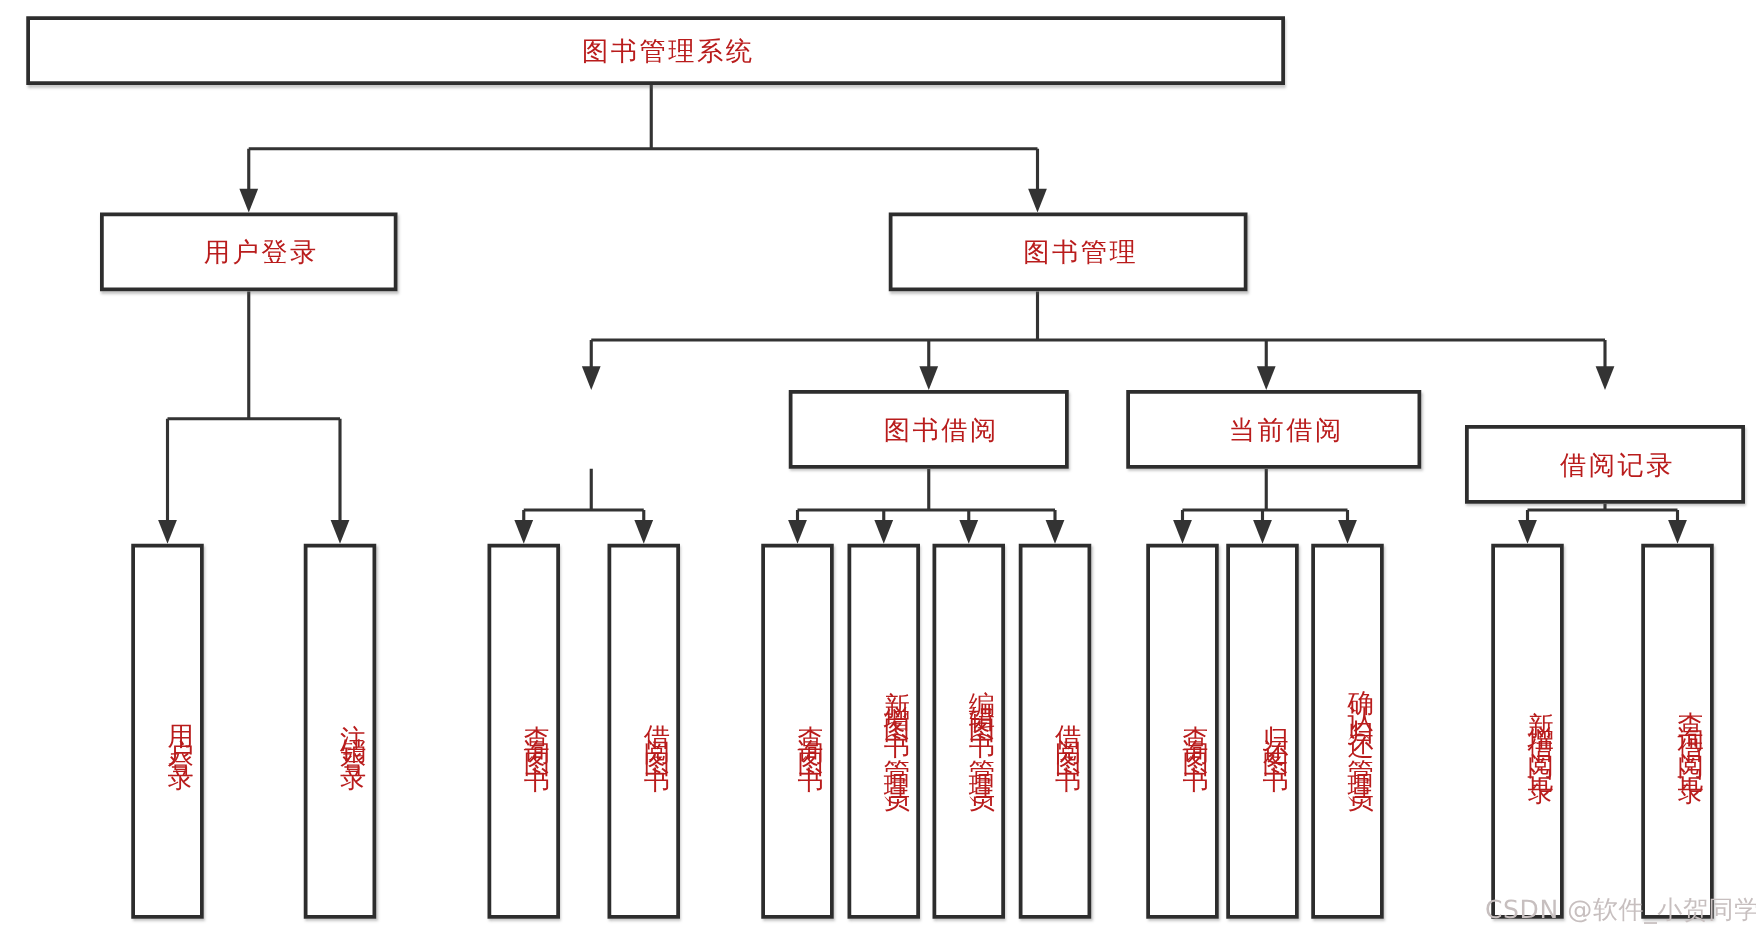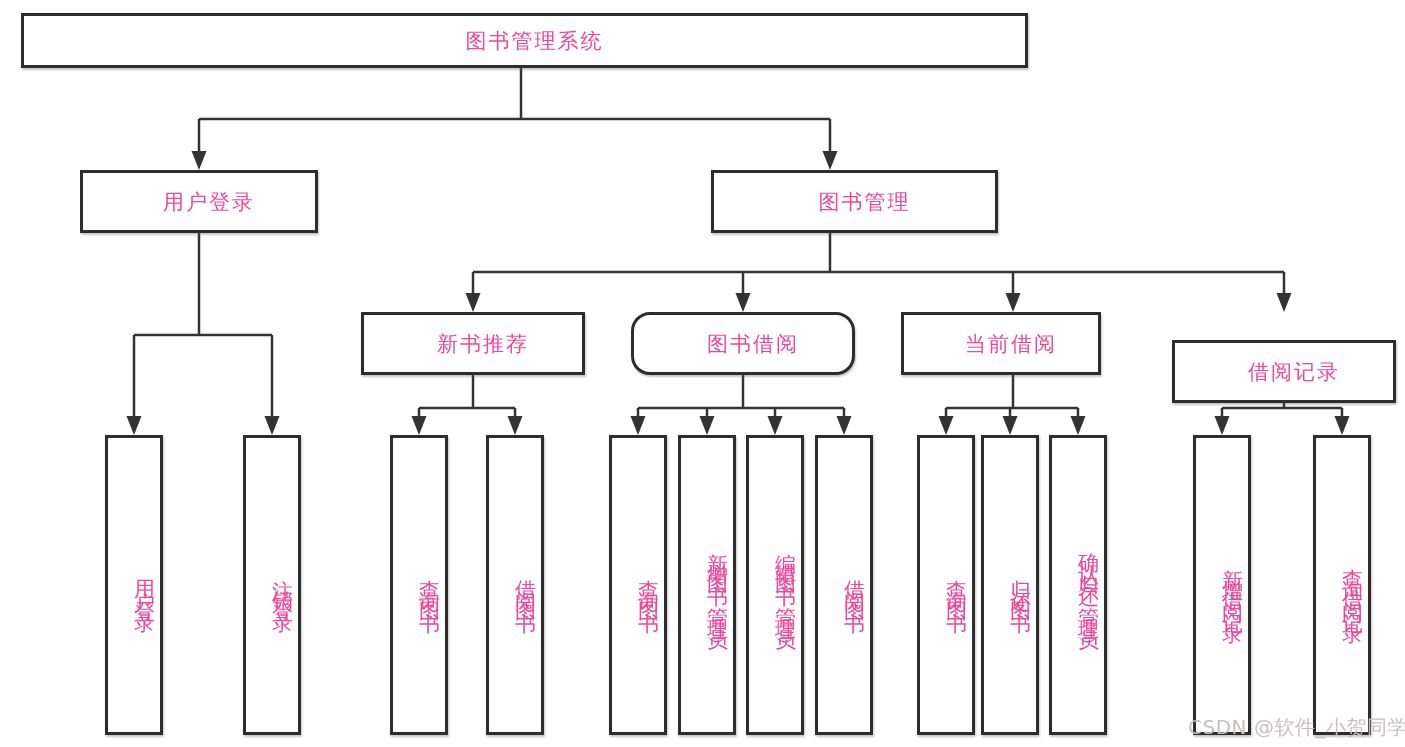--- a/index.html
+++ b/index.html
@@ -14,21 +14,21 @@
   svg.connectors {
     position: absolute;
     left: 0; top: 0;
     z-index: 1;
   }
   .node {
     position: absolute;
     box-sizing: border-box;
     background: #ffffff;
     border: 3px solid #2d2d2d;
-    color: #ec4899;
+    color: #b91c1c;
     display: flex;
     align-items: center;
     justify-content: center;
     z-index: 2;
     box-shadow: 1px 2px 2px rgba(90,90,90,0.35);
     padding-left: 20px;
   }
   .h-node { font-size: 21px; letter-spacing: 2px; }
   .v-node span {
     writing-mode: vertical-rl;
@@ -36,22 +36,22 @@
     font-size: 21px;
     letter-spacing: 11px;
     line-height: 1;
     white-space: nowrap;
   }
   
   .n-root   { left: 21px;  top: 13px;  width: 1007px; height: 55px; }
   .n-ul     { left: 80px;  top: 170px; width: 238px;  height: 63px; }
   .n-bm     { left: 711px; top: 170px; width: 287px;  height: 63px; }
   .n-l3a    { left: 361px; top: 312px; width: 224px;  height: 63px; }
-  .n-l3b    { left: 631px; top: 312px; width: 224px;  height: 63px; border-radius: 19px; }
-  .n-l3c    { left: 901px; top: 312px; width: 200px;  height: 63px; }
+  .n-l3b    { left: 631px; top: 312px; width: 224px;  height: 63px; }
+  .n-l3c    { left: 901px; top: 312px; width: 236px;  height: 63px; }
   .n-l3d    { left: 1172px;top: 312px; width: 224px;  height: 63px; margin-top: 28px; }
   .leaf     { top: 435px; width: 58px; height: 300px; }
   .x105 { left: 105px; }  .x243 { left: 243px; }
   .x390 { left: 390px; }  .x486 { left: 486px; }
   .x609 { left: 609px; }  .x678 { left: 678px; }
   .x746 { left: 746px; }  .x815 { left: 815px; }
   .x917 { left: 917px; }  .x981 { left: 981px; }
   .x1049 { left: 1049px; }
   .x1193 { left: 1193px; } .x1313 { left: 1313px; }
   .watermark {
@@ -115,23 +115,20 @@
     <span>图书管理系统</span>
   </div>
 
   <div class="node h-node n-ul">
     <span>用户登录</span>
   </div>
   <div class="node h-node n-bm">
     <span>图书管理</span>
   </div>
 
-  <div class="node h-node n-l3a">
-    <span>新书推荐</span>
-  </div>
   <div class="node h-node n-l3b">
     <span>图书借阅</span>
   </div>
   <div class="node h-node n-l3c">
     <span>当前借阅</span>
   </div>
   <div class="node h-node n-l3d">
     <span>借阅记录</span>
   </div>
 

